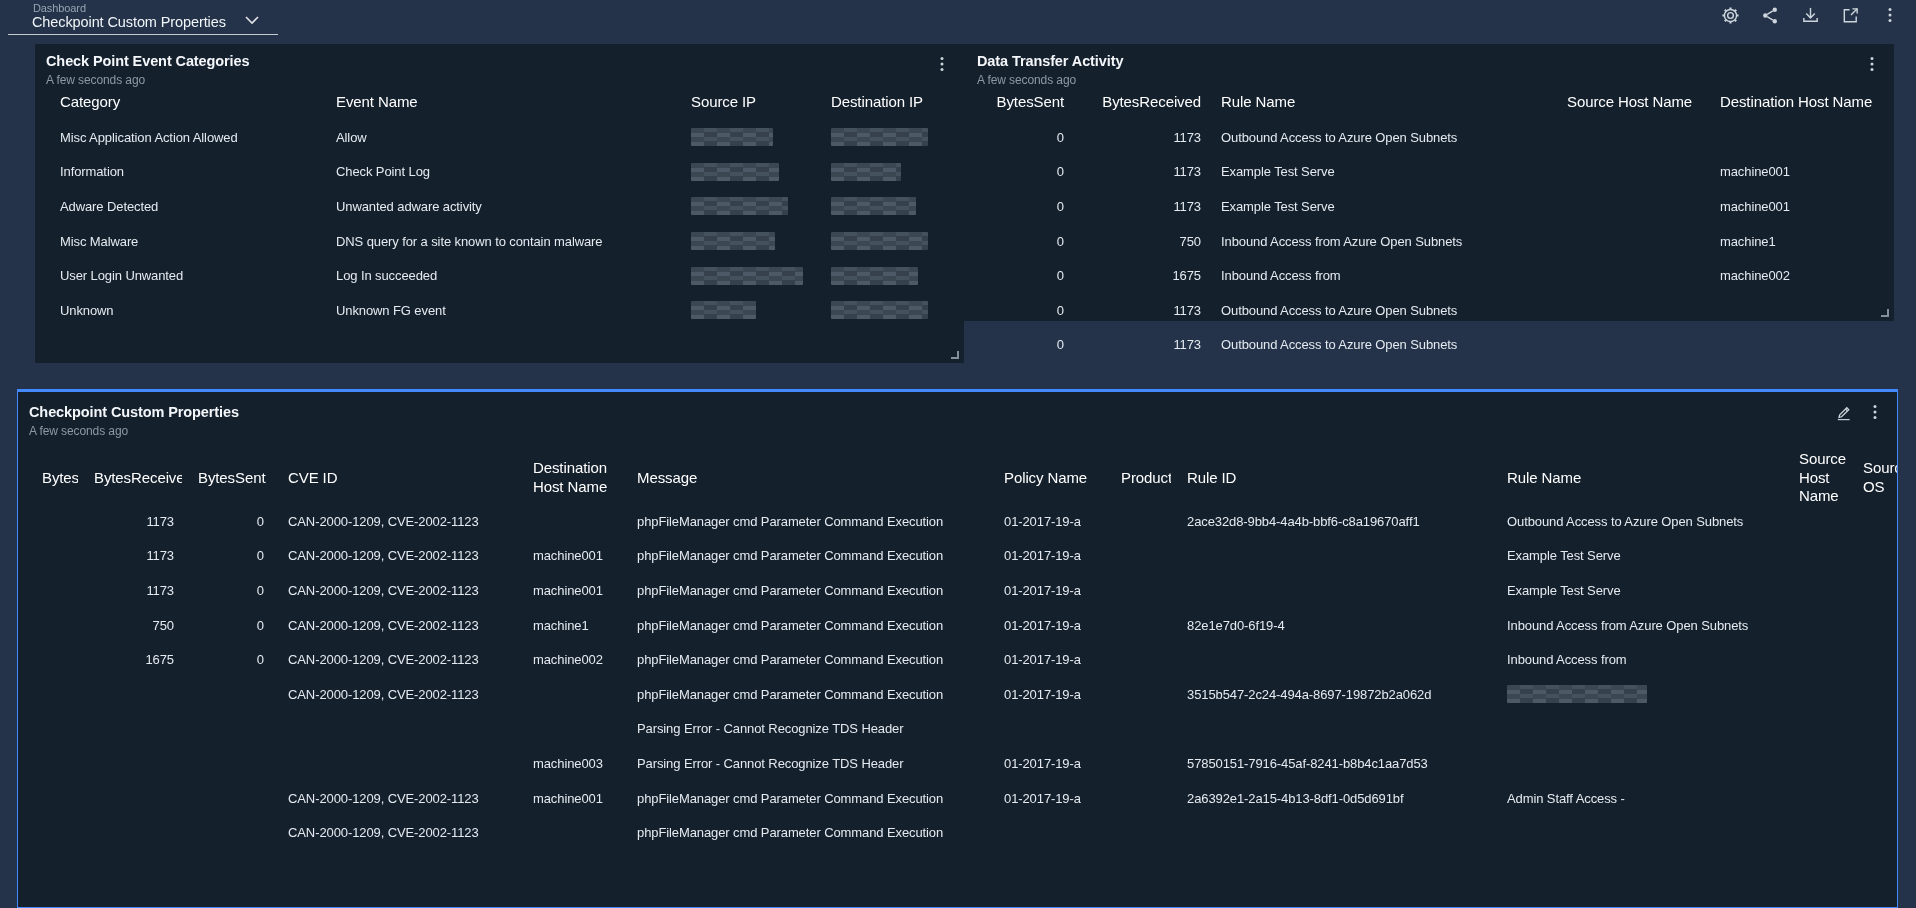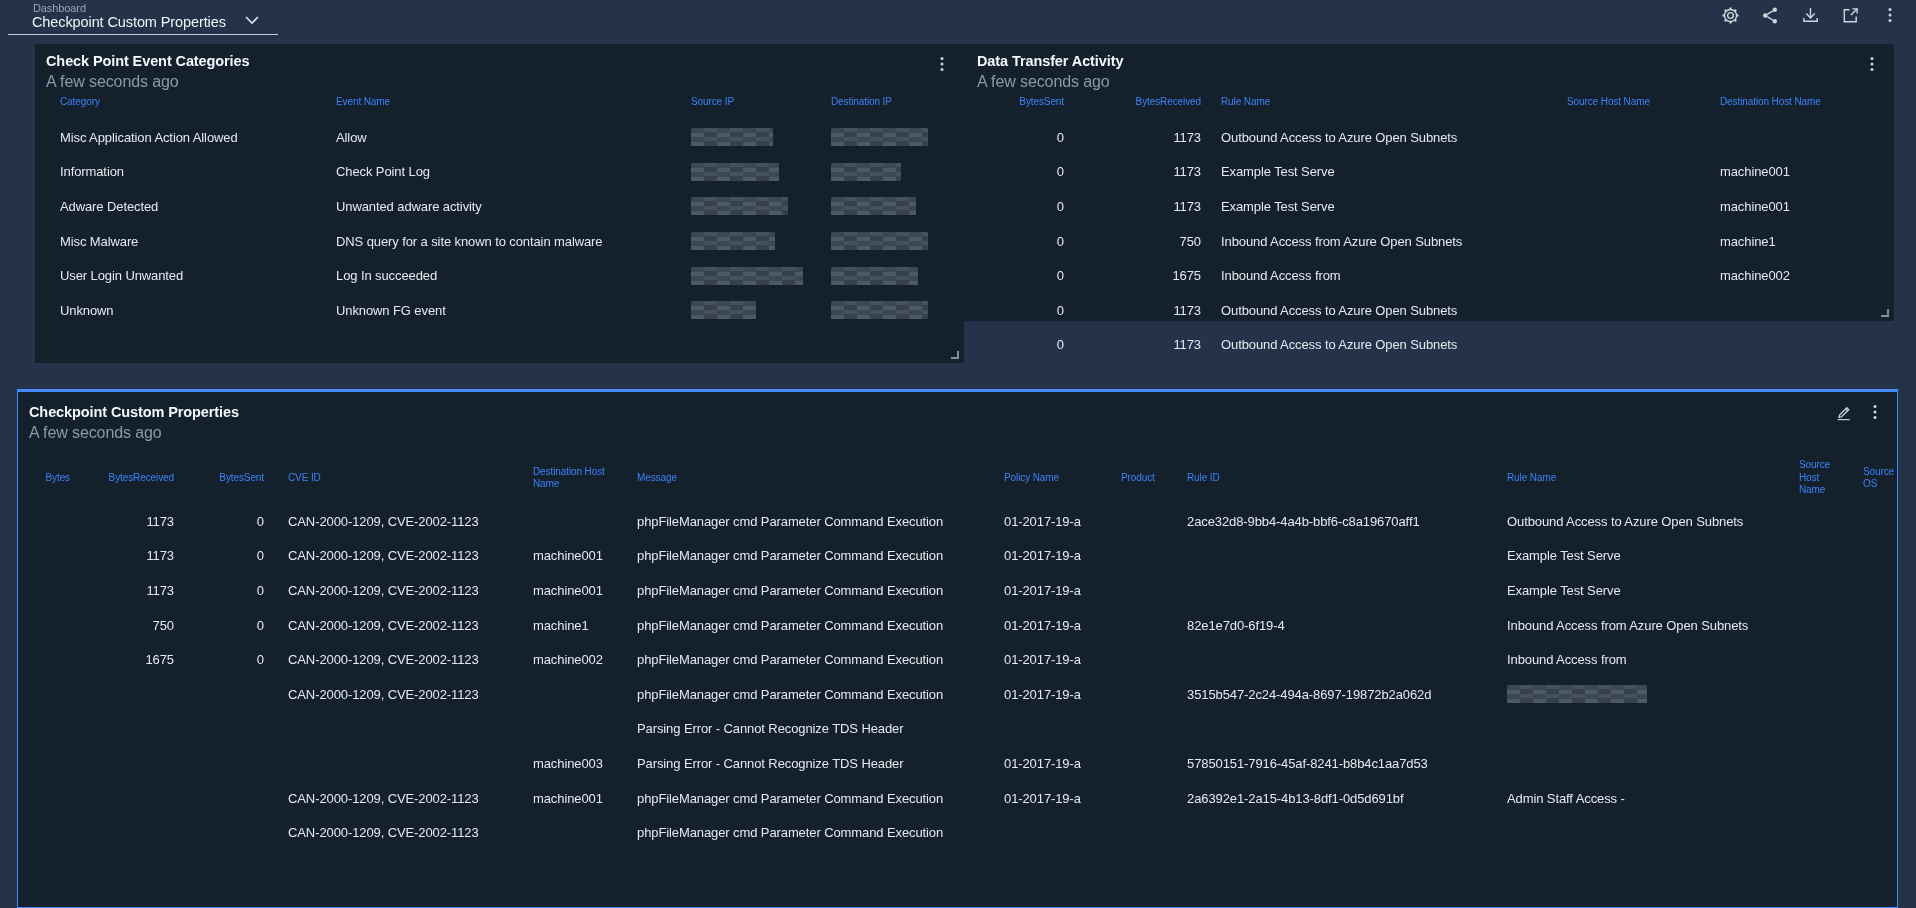--- a/index.html
+++ b/index.html
@@ -23,33 +23,33 @@
   .icon-btn svg { display:block; }
   
   .panel { position:absolute; background:#15202d; }
   .panel-ec { left:17px; top:44px; width:929px; height:319px;margin-left:18px; }
   .panel-dt { left:963px; top:44px; width:931px; height:277px; }
   .panel-cp { left:17px; top:389px; width:1881px; height:519px;
               border:1px solid #4589ff; border-top:3px solid #4589ff; }
   .panel-title { position:absolute; top:9px; left:11px; font-size:14.5px; font-weight:700; color:#f4f7fa; }
   .panel-dt .panel-title { left:14px; }
   .panel-cp .panel-title { top:12px; }
-  .panel-sub { position:absolute; top:29px; left:11px; font-size:16px; color:#8c99a7; }
+  .panel-sub { position:absolute; top:29px; left:11px; font-size:12px; color:#8c99a7; }
   .panel-dt .panel-sub { left:14px; }
   .panel-cp .panel-sub { top:32px; }
   .panel-actions { position:absolute; top:6px; right:6px; display:flex; }
   .panel .icon-btn { width:32px; height:28px; }
   
   .tbl { position:absolute; left:0; right:0; }
   .t-ec, .t-dt { top:40px; bottom:0; }
   .t-cp { top:60px; bottom:0; overflow:hidden; }
   .tr { display:grid; height:34.6px; align-items:center; }
   .tr.thead { height:36px; }
   .t-cp .tr.thead { height:52px; }
-  .th { font-size:10px; color:#3b82f6; line-height:1.25; overflow:hidden; }
+  .th { font-size:15px; color:#ffffff; line-height:1.25; overflow:hidden; }
   .td { font-size:13px; color:#e4eaf0; white-space:nowrap; overflow:hidden; }
   .t-ec .tr { grid-template-columns:276px 355px 140px auto; padding-left:25px; }
   .t-dt .tr { grid-template-columns:75px 121px 330px 137px auto; column-gap:16px; padding-left:30px; }
   .t-cp .tr { grid-template-columns:36px 88px 74px 229px 88px 351px 101px 50px 304px 276px 48px 36px;
               column-gap:16px; padding-left:24px; }
   .t-dt .c0, .t-dt .c1 { text-align:right; padding-right:4px; }
   .t-cp .c0, .t-cp .c1, .t-cp .c2 { text-align:right; padding-right:8px; }
   
   .redact {
     display:inline-block; height:18px; vertical-align:middle; border-radius:1px;

